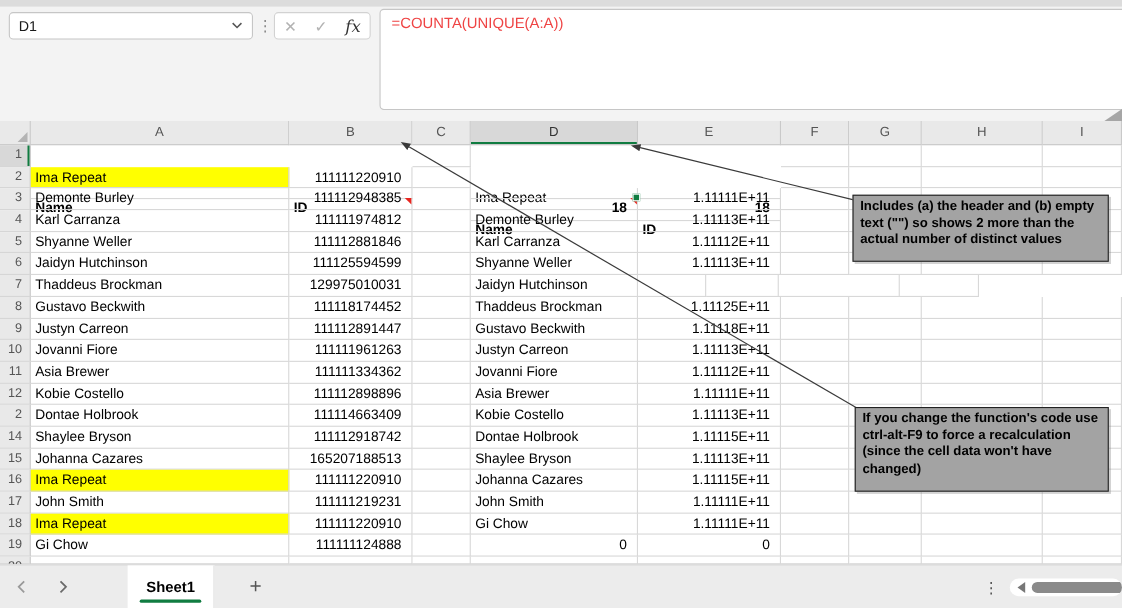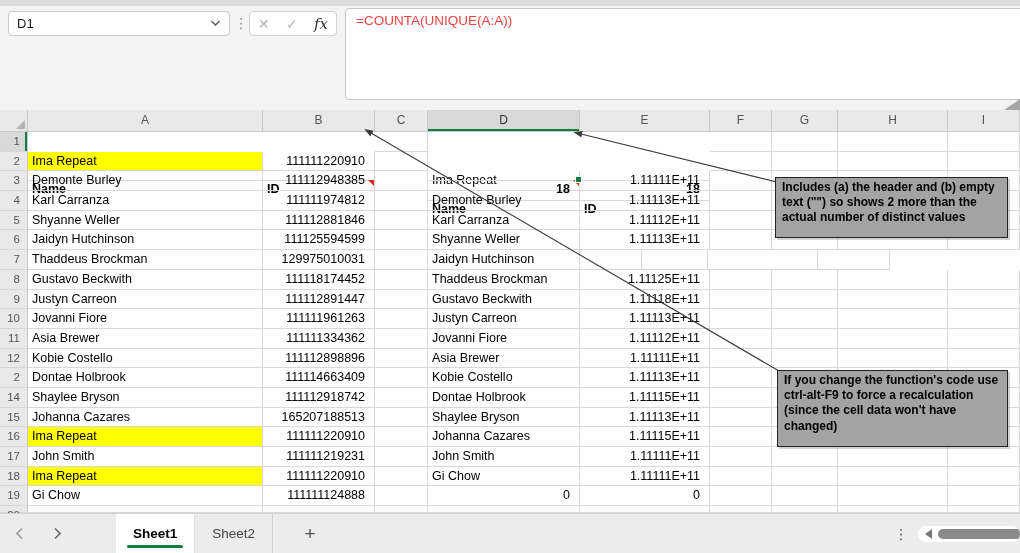--- a/index.html
+++ b/index.html
@@ -391,23 +391,20 @@
   <div class="navbtn">
     <svg width="9" height="13" viewBox="0 0 9 13">
       <polyline points="2,1.5 7,6.5 2,11.5" fill="none" stroke="#6a6a6a" stroke-width="1.6"></polyline>
     </svg>
   </div>
 
   <div id="tabs">
       <div class="tab active">
         <span>Sheet1</span>
       </div>
-      <div class="tab">
-        <span>Sheet2</span>
-      </div>
     </div>
 
   <div id="addsheet">+</div>
 
   <div id="barright">
     <div id="tabmenu">⋮</div>
     <div id="hscroll">
       <div id="hscroll-left"></div>
       <div id="hscroll-thumb"></div>
     </div>

